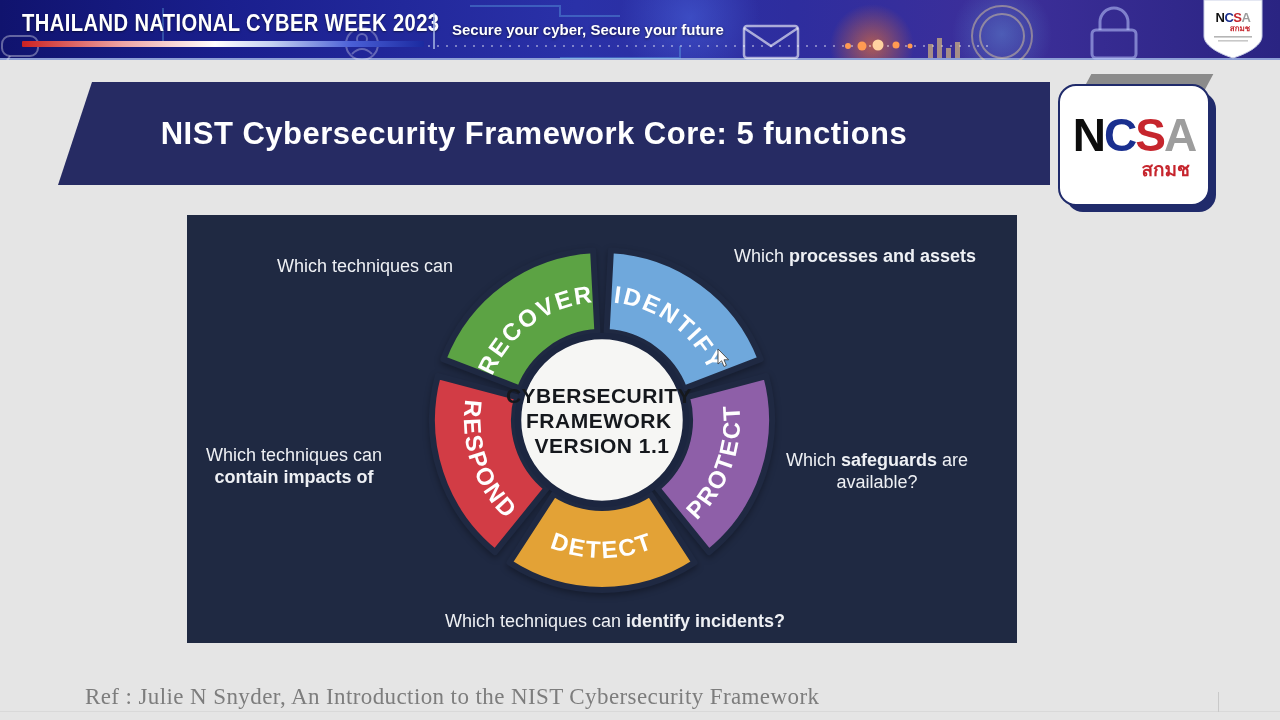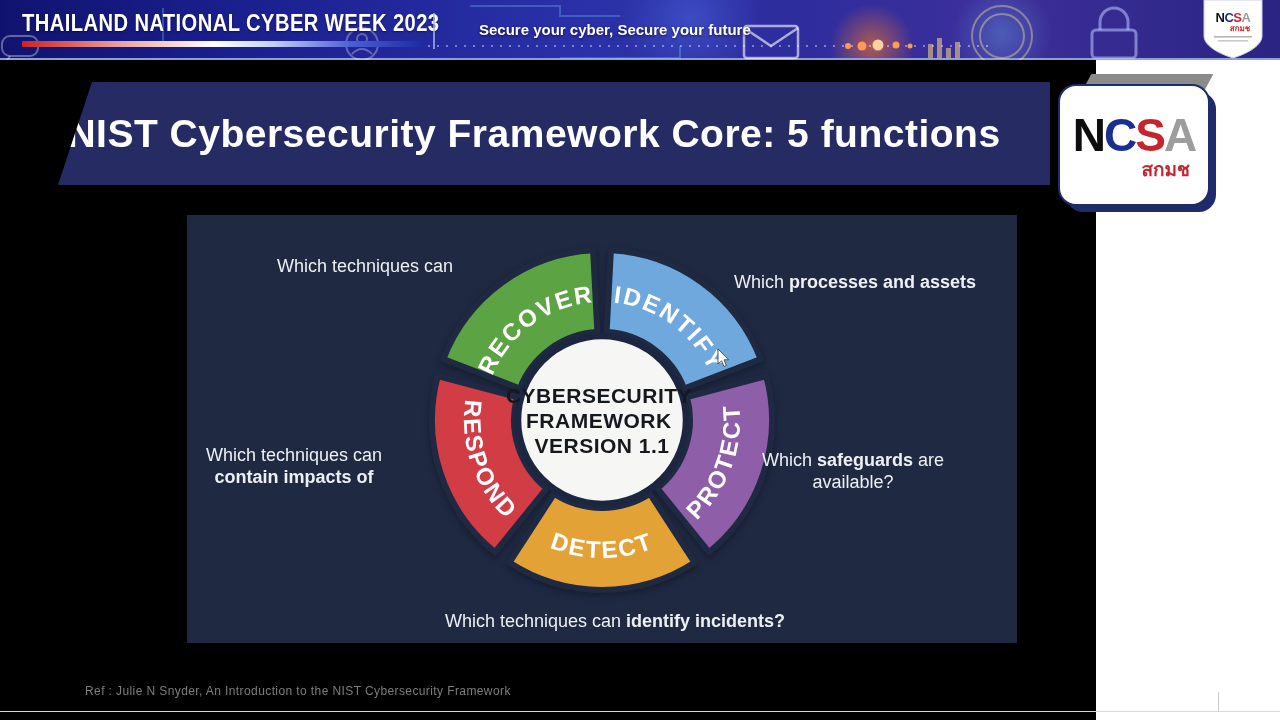--- a/index.html
+++ b/index.html
@@ -1,18 +1,18 @@
 <!DOCTYPE html>
 <html><head>
 <meta charset="utf-8">
 <style>
   * { margin:0; padding:0; box-sizing:border-box; }
   html,body { width:1280px; height:720px; overflow:hidden; }
   body { font-family:"Liberation Sans", sans-serif; background:#ffffff; position:relative; }
-  .stage { position:absolute; inset:0; width:1096px; height:720px; background:#000000; }
+  .stage { position:absolute; inset:0; width:1280px; height:720px; background:#e5e5e5; }
 
   
   .top-banner{
     position:absolute; left:0; top:0; width:1280px; height:60px;
     background:
       radial-gradient(circle at 872px 46px, rgba(255,120,40,.6), rgba(255,120,40,0) 42px),
       radial-gradient(circle at 1002px 34px, rgba(120,210,255,.28), rgba(120,210,255,0) 50px),
       radial-gradient(circle at 690px 18px, rgba(90,130,255,.35), rgba(90,130,255,0) 70px),
       linear-gradient(90deg,#10136e 0%,#1a1f8e 18%,#2a31a8 45%,#2e2d9e 62%,#3d2f9a 78%,#2a2482 100%);
     border-bottom:2px solid #8ea0d6;
@@ -22,33 +22,33 @@
     position:absolute; left:22px; top:9px; color:#fff; font-size:24px; font-weight:800;
     letter-spacing:.5px; transform:scaleX(.84); transform-origin:left center; white-space:nowrap;
     text-shadow:0 1px 2px rgba(0,0,0,.5);
   }
   .banner-grad-bar{
     position:absolute; left:22px; top:41px; width:402px; height:6px; border-radius:1px;
     background:linear-gradient(90deg,#cc2222 0%,#eda4a4 25%,#ffffff 48%,#c5d2f2 62%,#4a5fd6 82%,#1b2aa0 100%);
   }
   .banner-divider{ position:absolute; left:433px; top:13px; width:2px; height:36px; background:rgba(170,185,230,.75); }
   .banner-tagline{
-    position:absolute; left:479px; top:21px; color:#fff; font-size:15px; font-weight:700;
+    position:absolute; left:452px; top:21px; color:#fff; font-size:15px; font-weight:700;
     white-space:nowrap; text-shadow:0 1px 3px rgba(0,0,0,.6);
   }
   .badge-shield{ position:absolute; right:16px; top:0; width:62px; height:60px; }
 
   
   .title-banner{
     position:absolute; left:58px; top:82px; width:992px; height:103px; background:#262b63;
     clip-path:polygon(34px 0, 100% 0, 100% 100%, 0 100%);
     display:flex; align-items:center; justify-content:center;
   }
   .title-banner .slide-title{
-    color:#fff; font-size:39px; font-weight:700; letter-spacing:.5px; white-space:nowrap;
+    color:#fff; font-size:31px; font-weight:700; letter-spacing:.5px; white-space:nowrap;
     margin-left:-40px;
   }
 
   
   .logo-tab{ position:absolute; left:1086px; top:74px; width:122px; height:20px; background:#8b8b8b; transform:skewX(-28deg); }
   .logo-box{
     position:absolute; left:1058px; top:84px; width:152px; height:122px; background:#fff;
     border:2px solid #202b6b; border-radius:18px;
     box-shadow:7px 7px 0 -1px #202b6b;
     display:flex; flex-direction:column; align-items:center; justify-content:center;
@@ -65,27 +65,27 @@
   }
   .ncsa-thai{ color:#c6252d; font-size:19px; font-weight:700; align-self:flex-end; margin-right:18px; margin-top:2px; line-height:1; }
 
   
   .panel{ position:absolute; left:187px; top:215px; width:830px; height:428px; background:#1f2942; }
   .wheel-svg{ position:absolute; left:0; top:0; width:830px; height:428px; filter:drop-shadow(0 3px 3px rgba(0,0,0,.3)); }
   .note{ position:absolute; color:#eef0f4; font-size:18px; line-height:1.24; text-align:center;
          transform:translateX(-50%); white-space:nowrap; }
   .note b{ font-weight:700; }
   .note-recover { left:178px; top:40px; }
-  .note-identify{ left:668px; top:56px; }
-  .note-protect { left:666px; top:234px; }
+  .note-identify{ left:668px; top:30px; }
+  .note-protect { left:690px; top:234px; }
   .note-respond { left:107px; top:229px; }
   .note-detect  { left:428px; top:395px;text-align:right; }
 
   
-  .reference{ position:absolute; left:85px; top:684px; color:#7d7d7d; font-size:12px; letter-spacing:.4px; }
+  .reference{ position:absolute; left:85px; top:684px; color:#7d7d7d; font-size:23px; letter-spacing:.4px;font-family:Liberation Serif, serif; }
   .bottom-rule{ position:absolute; left:0; top:711px; width:1280px; height:1px; background:#d9d9d9; }
   .bottom-tick{ position:absolute; left:1218px; top:692px; width:1px; height:20px; background:#c9c9c9; }
 
   .cursor{ position:absolute; left:717px; top:349px; width:14px; height:20px; }
 </style>
 </head>
 <body>
 
 <div class="stage">
 

